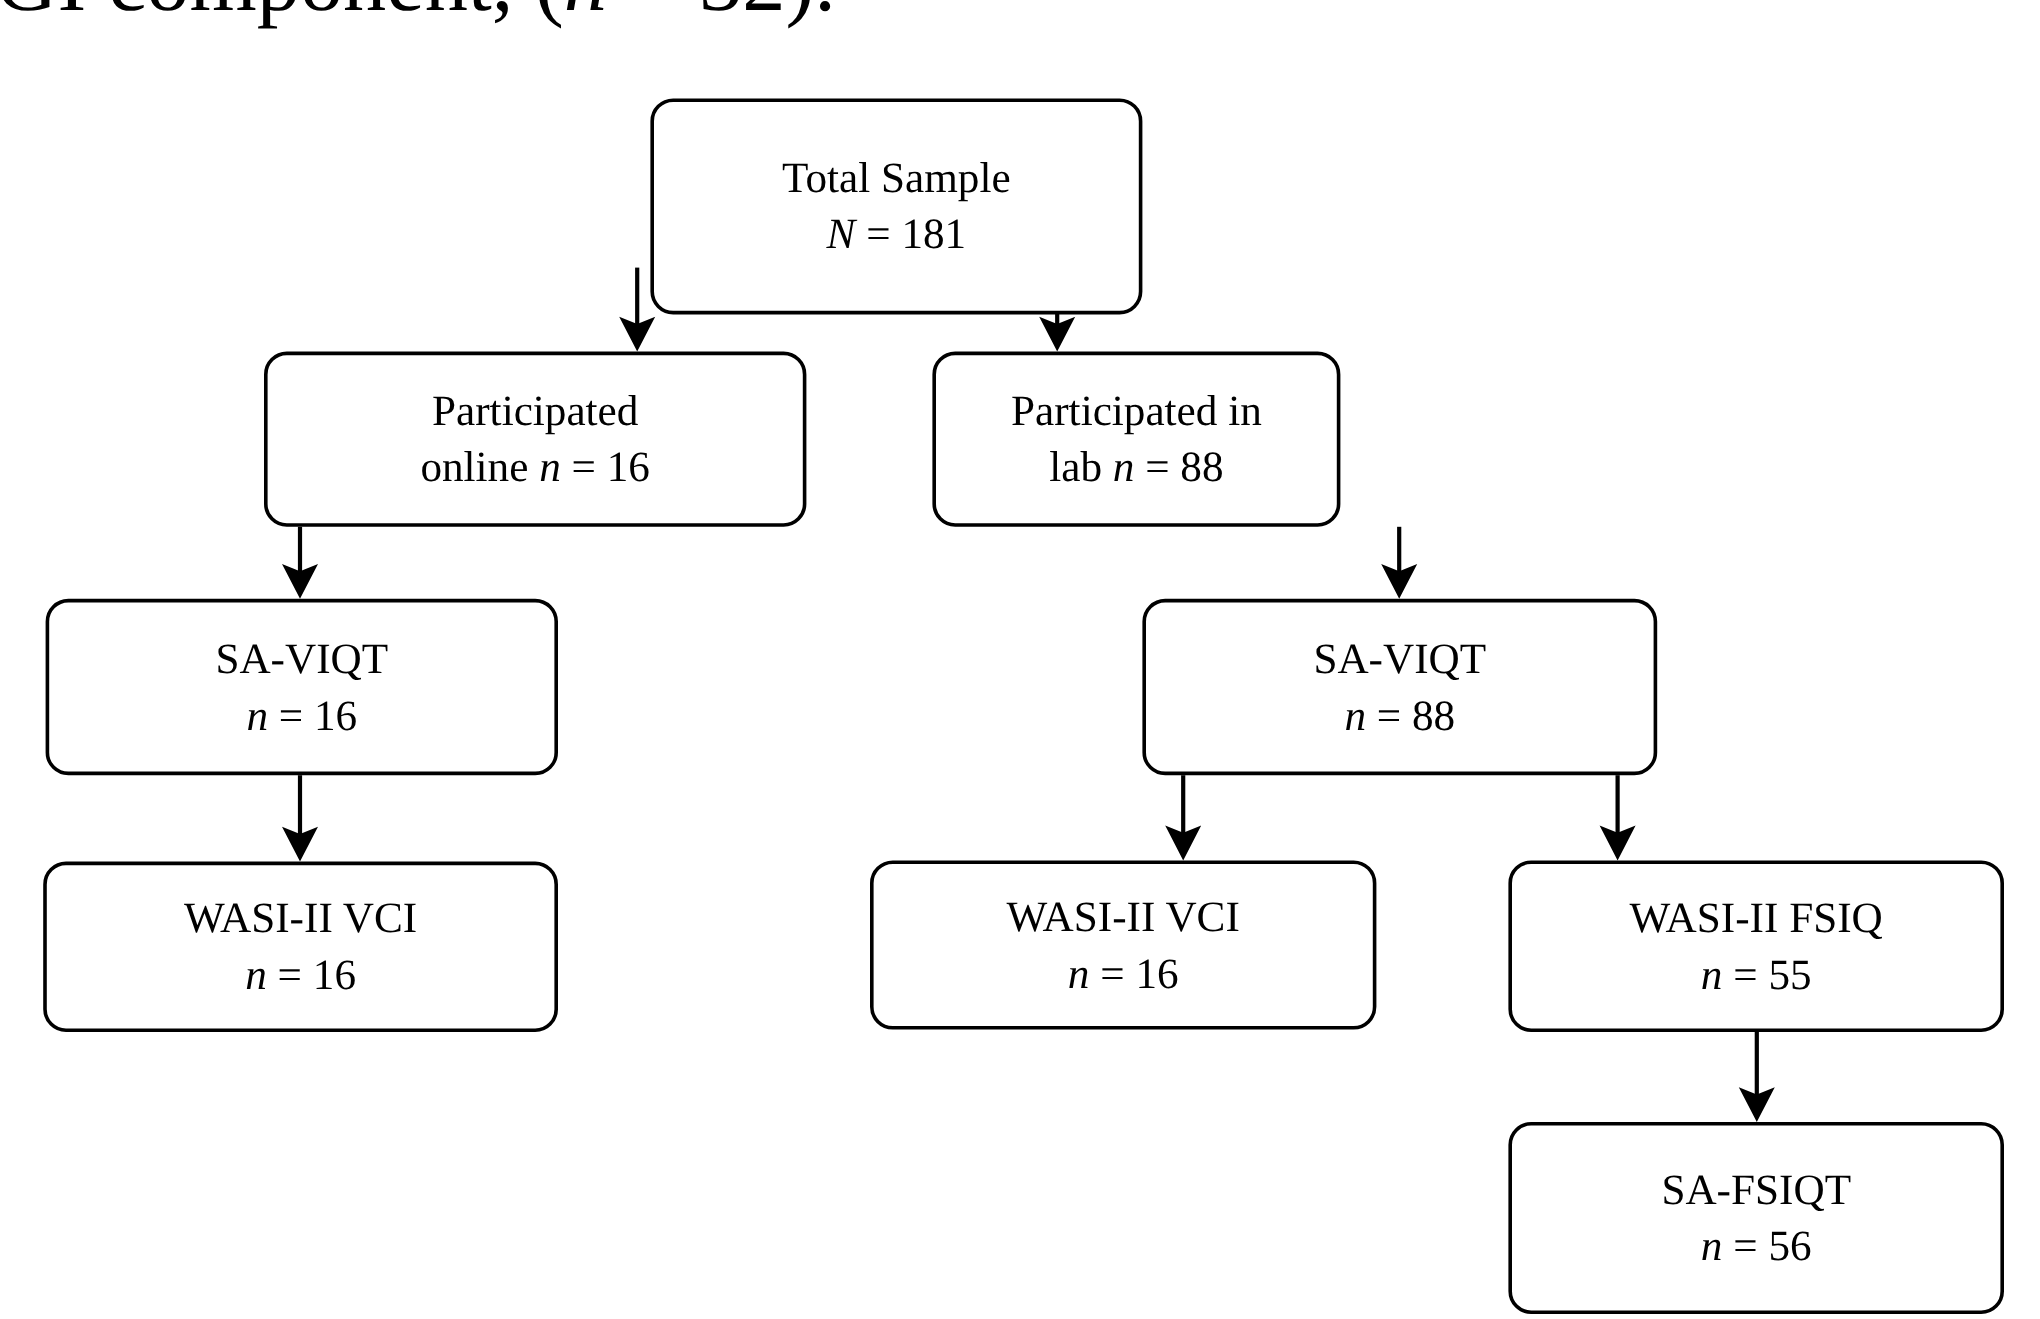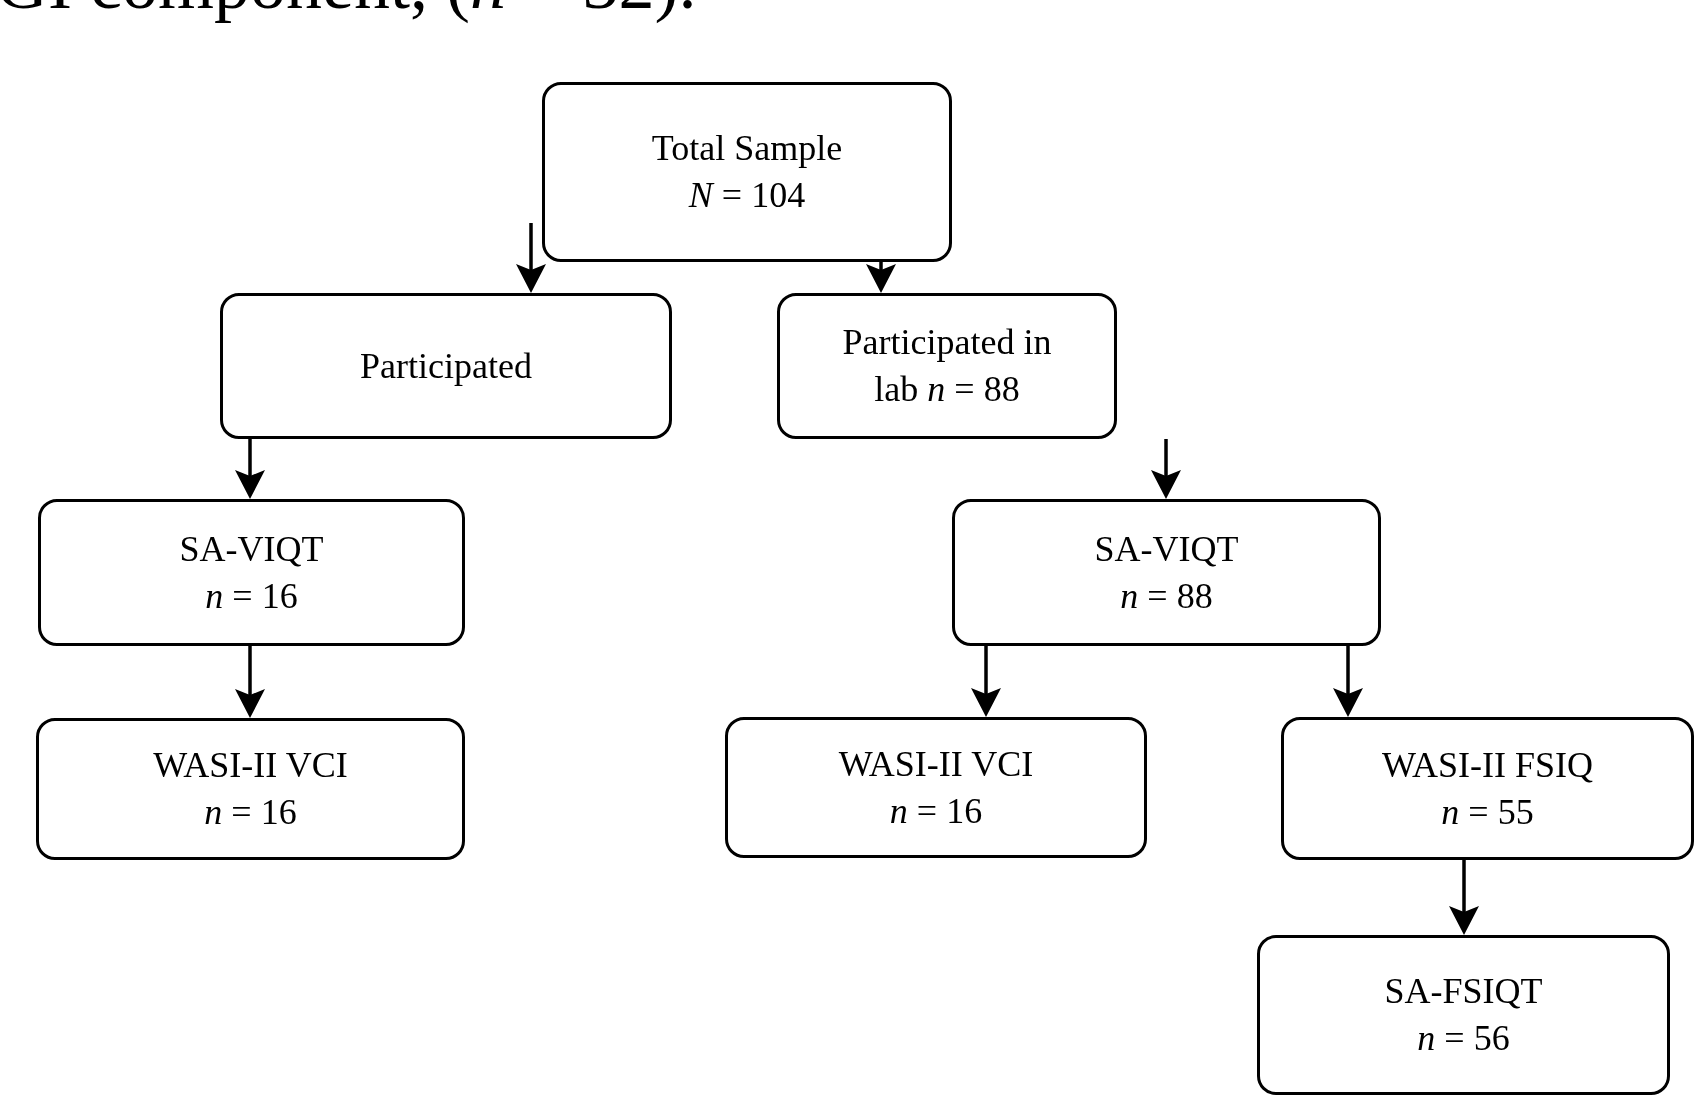--- a/index.html
+++ b/index.html
@@ -45,21 +45,21 @@
   }
   .node .var { font-style: italic; }
 
   #n-total          { left: 514px;  top: 82px;  width: 410px; height: 180px; margin-left: 28px; }
   #n-online         { left: 220px;  top: 293px; width: 452px; height: 146px; }
   #n-lab            { left: 777px;  top: 293px; width: 340px; height: 146px; }
   #n-saviqt-online  { left: 38px;   top: 499px; width: 427px; height: 147px; }
   #n-saviqt-lab     { left: 952px;  top: 499px; width: 429px; height: 147px; }
   #n-wasivci-online { left: 36px;   top: 718px; width: 429px; height: 142px; }
   #n-wasivci-lab    { left: 725px;  top: 717px; width: 422px; height: 141px; }
-  #n-wasifsiq       { left: 1257px; top: 717px; width: 413px; height: 143px; margin-left: 24px; }
+  #n-wasifsiq       { left: 1257px; top: 717px; width: 413px; height: 143px; }
   #n-safsiqt        { left: 1257px; top: 935px; width: 413px; height: 160px; }
 
   .edges {
     position: absolute;
     left: 0;
     top: 0;
     width: 1700px;
     height: 1099px;
     pointer-events: none;
   }
@@ -111,25 +111,26 @@
     </g>
 
     <g>
       <line x1="1464" y1="860" x2="1464" y2="916"></line>
       <polygon points="1449,906 1464,912 1479,906 1464,935"></polygon>
     </g>
   </svg>
 
   <div class="node" id="n-total">
     <div>Total Sample</div>
-    <div><span></span><i class="var">N</i><span> = 104</span></div>
+    <div><span></span><i class="var">N</i><span> = 181</span></div>
   </div>
 
   <div class="node" id="n-online">
     <div>Participated</div>
+    <div><span>online </span><i class="var">n</i><span> = 16</span></div>
   </div>
 
   <div class="node" id="n-lab">
     <div>Participated in</div>
     <div><span>lab </span><i class="var">n</i><span> = 88</span></div>
   </div>
 
   <div class="node" id="n-saviqt-online">
     <div>SA-VIQT</div>
     <div><span></span><i class="var">n</i><span> = 16</span></div>

